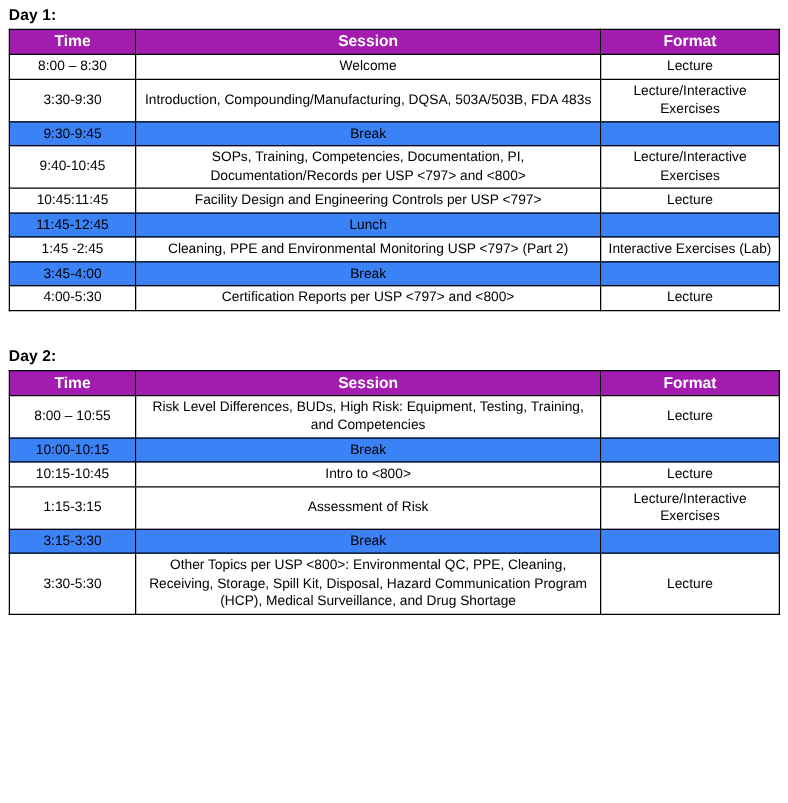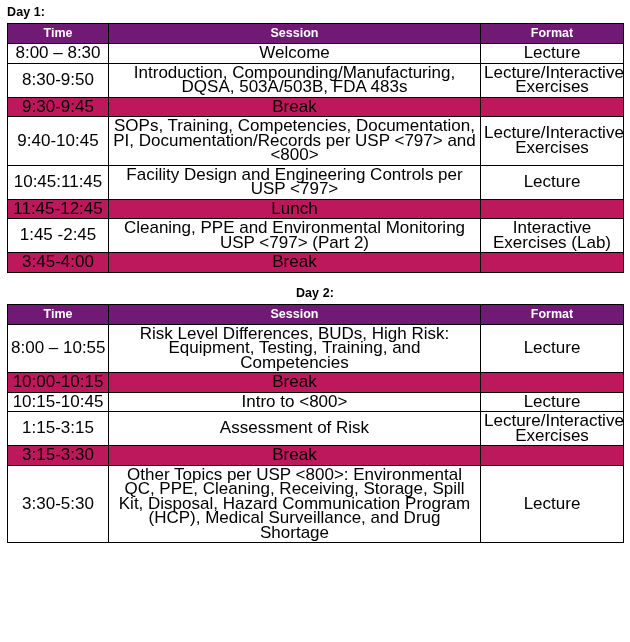--- a/index.html
+++ b/index.html
@@ -22,54 +22,53 @@
     position: relative;
   }
   .day-label {
     font-size: 12.5px;
     font-weight: bold;
     line-height: 16px;
     margin: 1px 0 3px 0;
     letter-spacing: 0.1px;
   }
   .day2-label {
-    margin-top: 12px;
-    text-align: center;
+    margin-top: 28px;
   }
   table.schedule {
     border-collapse: collapse;
     width: 616px;
     table-layout: fixed;
     border: 1px solid #000000;
   }
   table.schedule col.col-time   { width: 101px; }
   table.schedule col.col-session{ width: 372px; }
   table.schedule col.col-format { width: 143px; }
 
   table.schedule th {
-    background: #701a75;
+    background: #a21caf;
     color: #ffffff;
     font-weight: bold;
     font-size: 12.5px;
     line-height: 15px;
     padding: 2px 2px;
     text-align: center;
     border: 1px solid #000000;
     vertical-align: middle;
   }
   table.schedule td {
     border: 1px solid #000000;
-    font-size: 17px;
+    font-size: 11px;
     line-height: 14.5px;
     text-align: center;
     vertical-align: middle;
     padding: 2px 3px;
   }
   table.schedule tr.shaded td {
-    background: #be185d;
+    background: #3b82f6;
   }
   td.cell-time    { white-space: nowrap; }
   td.cell-session { }
   td.cell-format  { }
 </style>
 </head>
 <body>
 
 <div class="page">
 
@@ -88,21 +87,21 @@
         <th>Format</th>
       </tr>
     </thead>
     <tbody id="day1-body">
         <tr>
           <td class="cell-time">8:00 – 8:30</td>
           <td class="cell-session">Welcome</td>
           <td class="cell-format">Lecture</td>
         </tr>
         <tr>
-          <td class="cell-time">8:30-9:50</td>
+          <td class="cell-time">3:30-9:30</td>
           <td class="cell-session">Introduction, Compounding/Manufacturing, DQSA, 503A/503B, FDA 483s</td>
           <td class="cell-format">Lecture/Interactive Exercises</td>
         </tr>
         <tr class="shaded">
           <td class="cell-time">9:30-9:45</td>
           <td class="cell-session">Break</td>
           <td class="cell-format"></td>
         </tr>
         <tr>
           <td class="cell-time">9:40-10:45</td>
@@ -121,20 +120,25 @@
         </tr>
         <tr>
           <td class="cell-time">1:45 -2:45</td>
           <td class="cell-session">Cleaning, PPE and Environmental Monitoring USP &lt;797&gt; (Part 2)</td>
           <td class="cell-format">Interactive Exercises (Lab)</td>
         </tr>
         <tr class="shaded">
           <td class="cell-time">3:45-4:00</td>
           <td class="cell-session">Break</td>
           <td class="cell-format"></td>
+        </tr>
+        <tr>
+          <td class="cell-time">4:00-5:30</td>
+          <td class="cell-session">Certification Reports per USP &lt;797&gt; and &lt;800&gt;</td>
+          <td class="cell-format">Lecture</td>
         </tr>
       </tbody>
   </table>
 
   <div class="day-label day2-label">Day 2:</div>
 
   <table class="schedule">
     <colgroup>
       <col class="col-time">
         <col class="col-session">

